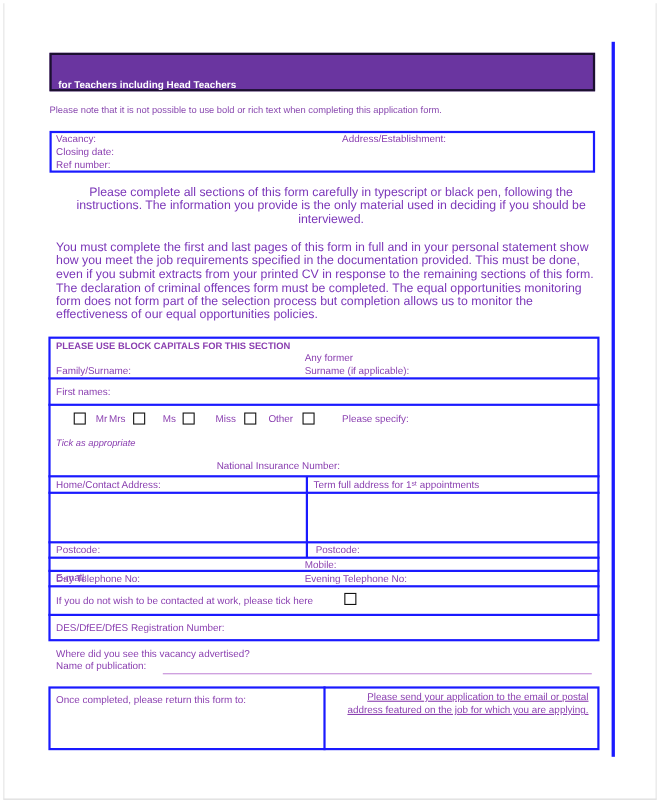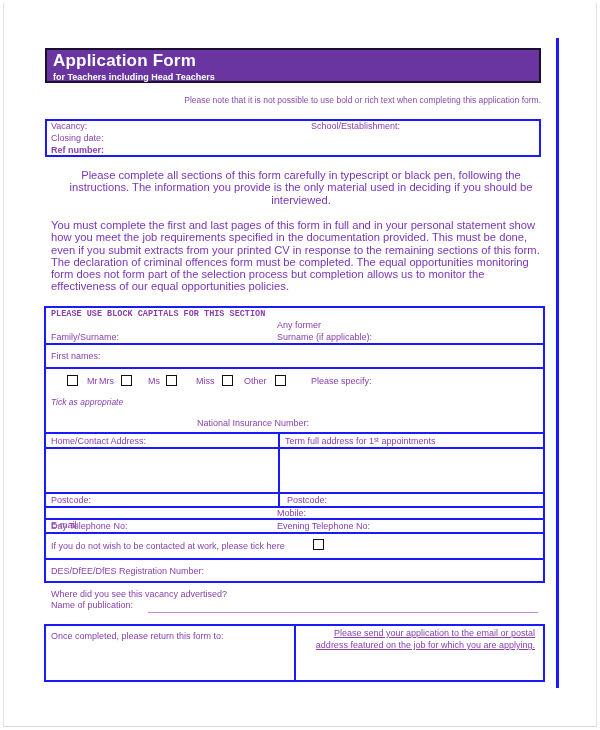--- a/index.html
+++ b/index.html
@@ -9,50 +9,49 @@
   }
   .page-frame { position:absolute; left:3px; top:3px; width:594px; height:724px; border-left:1px solid #e4e4e4; border-right:1px solid #e4e4e4; border-bottom:1px solid #d8d8d8; box-sizing:border-box; }
   .abs { position:absolute; }
   .right-bar { position:absolute; left:556px; top:38px; width:3px; height:650px; background:#1a1aff; }
   .header {
     position:absolute; left:45px; top:48px; width:496px; height:35px; box-sizing:border-box;
     background:#6a35a0; border:2px solid #1c1030; color:#fff;
   }
   .header .title { position:absolute; left:6px; top:1px; font-size:17px; font-weight:bold; letter-spacing:0.2px; }
   .header .subtitle { position:absolute; left:6px; top:22px; font-size:9px; font-weight:bold; }
-  .note { position:absolute; left:45px; top:95px; width:496px; text-align:right; font-size:8.5px; color:#8a4ab0; }
+  .note { position:absolute; left:45px; top:95px; width:496px; text-align:left; font-size:8.5px; color:#8a4ab0; }
   .box { position:absolute; border:2px solid #1a1aff; box-sizing:border-box; }
   .lbl { position:absolute; font-size:9px; color:#8a3fb0; white-space:nowrap; }
   .para { position:absolute; left:51px; width:500px; font-size:11.2px; line-height:12.3px; color:#7a35b8; }
   .hline { position:absolute; height:2px; background:#1a1aff; }
   .vline { position:absolute; width:2px; background:#1a1aff; }
   .cb { position:absolute; width:11px; height:11px; border:1.5px solid #111; box-sizing:border-box; background:#fff; }
-  .bold { font-weight:bold;font-family:Liberation Mono, monospace; }
+  .bold { font-weight:bold; }
   .italic { font-style:italic; }
   .pub-line { position:absolute; left:148px; top:612px; width:390px; height:1px; background:#c48ad8; }
   .return-link { position:absolute; left:300px; top:627px; width:235px; font-size:9px; line-height:12px; color:#8a3fb0; text-decoration:underline;text-align:right; }
 </style>
 </head>
 <body>
 
 <div class="page-frame"></div>
 <div class="right-bar"></div>
 
 <div class="header">
-  <div class="title">Application Form</div>
   <div class="subtitle">for Teachers including Head Teachers</div>
 </div>
 
 <div class="note">Please note that it is not possible to use bold or rich text when completing this application form.</div>
 
 <div class="box" style="left:45px;top:119px;width:496px;height:38px;"></div>
 <div class="lbl" style="left:51px;top:121px;">Vacancy:</div>
-<div class="lbl" style="left:311px;top:121px;">School/Establishment:</div>
+<div class="lbl" style="left:311px;top:121px;">Address/Establishment:</div>
 <div class="lbl" style="left:51px;top:133px;">Closing date:</div>
-<div class="lbl" style="left:51px;top:145px;font-weight:bold;">Ref number:</div>
+<div class="lbl" style="left:51px;top:145px;">Ref number:</div>
 
 <div class="para" style="top:169px;text-align:center;">Please complete all sections of this form carefully in typescript or black pen, following the instructions. The information you provide is the only material used in deciding if you should be interviewed.</div>
 <div class="para" style="top:219px;">You must complete the first and last pages of this form in full and in your personal statement show how you meet the job requirements specified in the documentation provided. This must be done, even if you submit extracts from your printed CV in response to the remaining sections of this form. The declaration of criminal offences form must be completed. The equal opportunities monitoring form does not form part of the selection process but completion allows us to monitor the effectiveness of our equal opportunities policies.</div>
 
 <div class="box" style="left:44px;top:306px;width:501px;height:277px;"></div>
 
 <div class="lbl bold" style="left:51px;top:309px;font-size:8.5px;">PLEASE USE BLOCK CAPITALS FOR THIS SECTION</div>
 <div class="lbl" style="left:277px;top:320px;">Any former</div>
 <div class="lbl" style="left:51px;top:332px;">Family/Surname:</div>
 <div class="lbl" style="left:277px;top:332px;">Surname (if applicable):</div>

